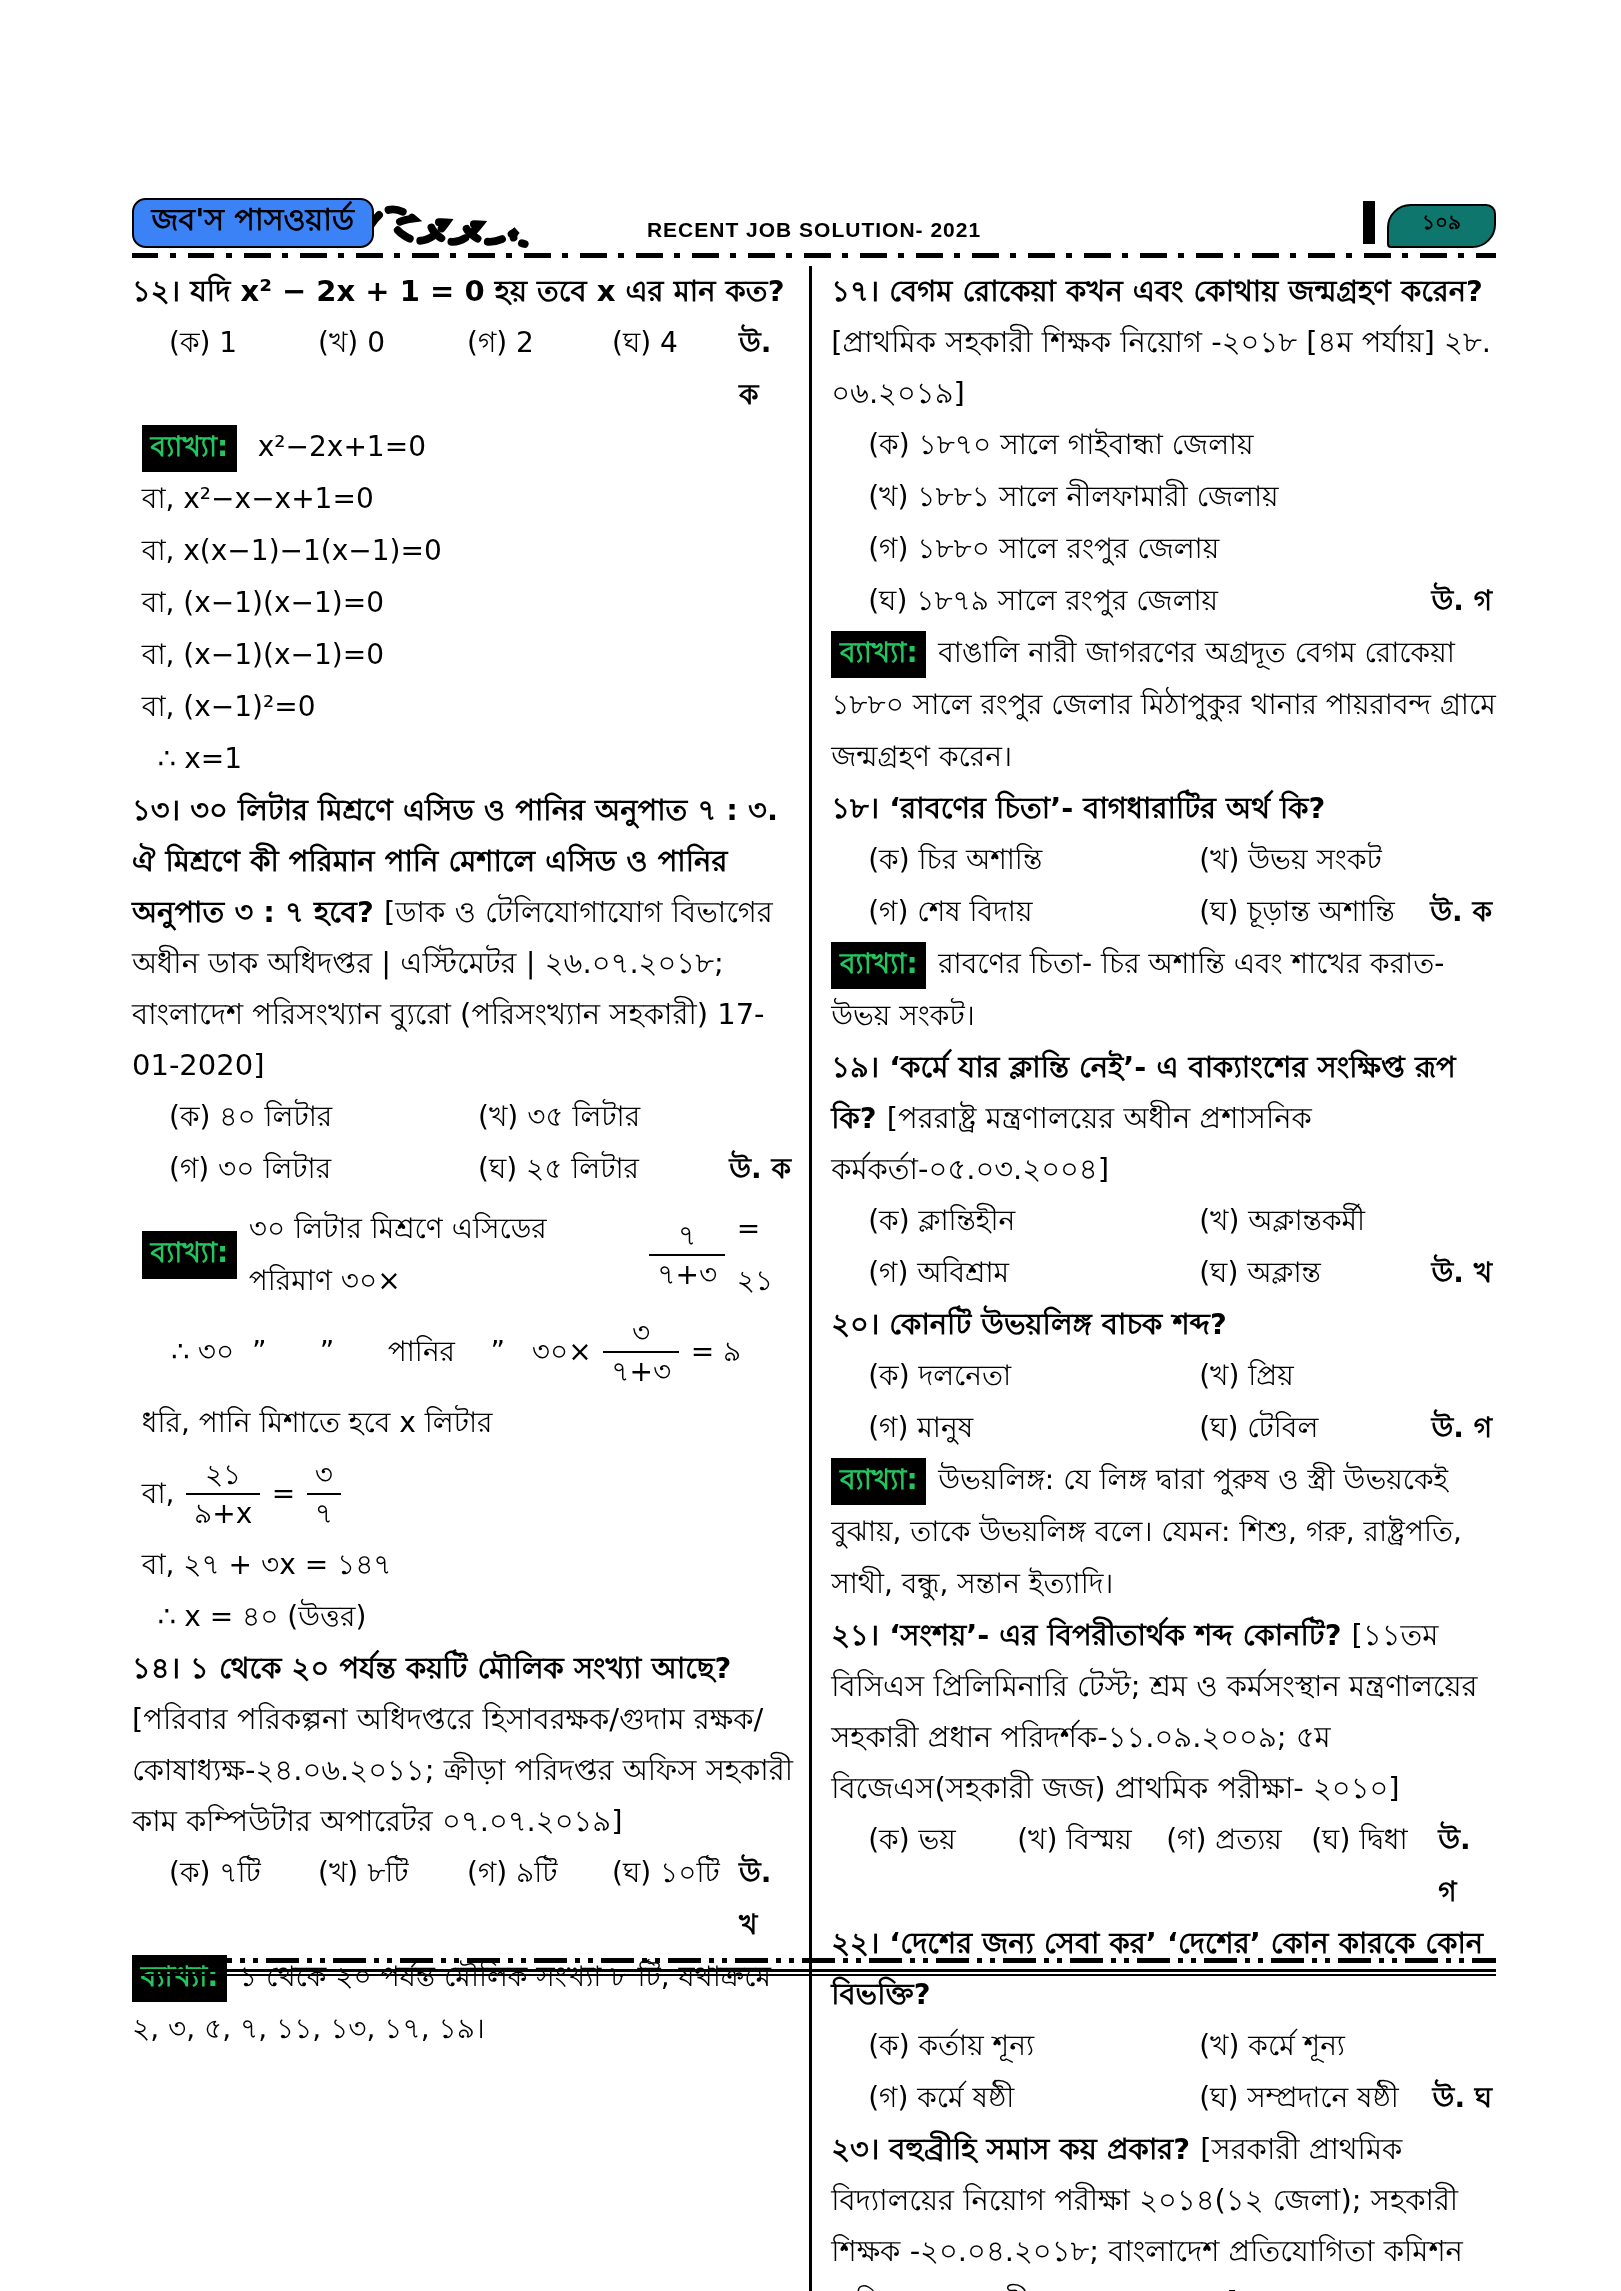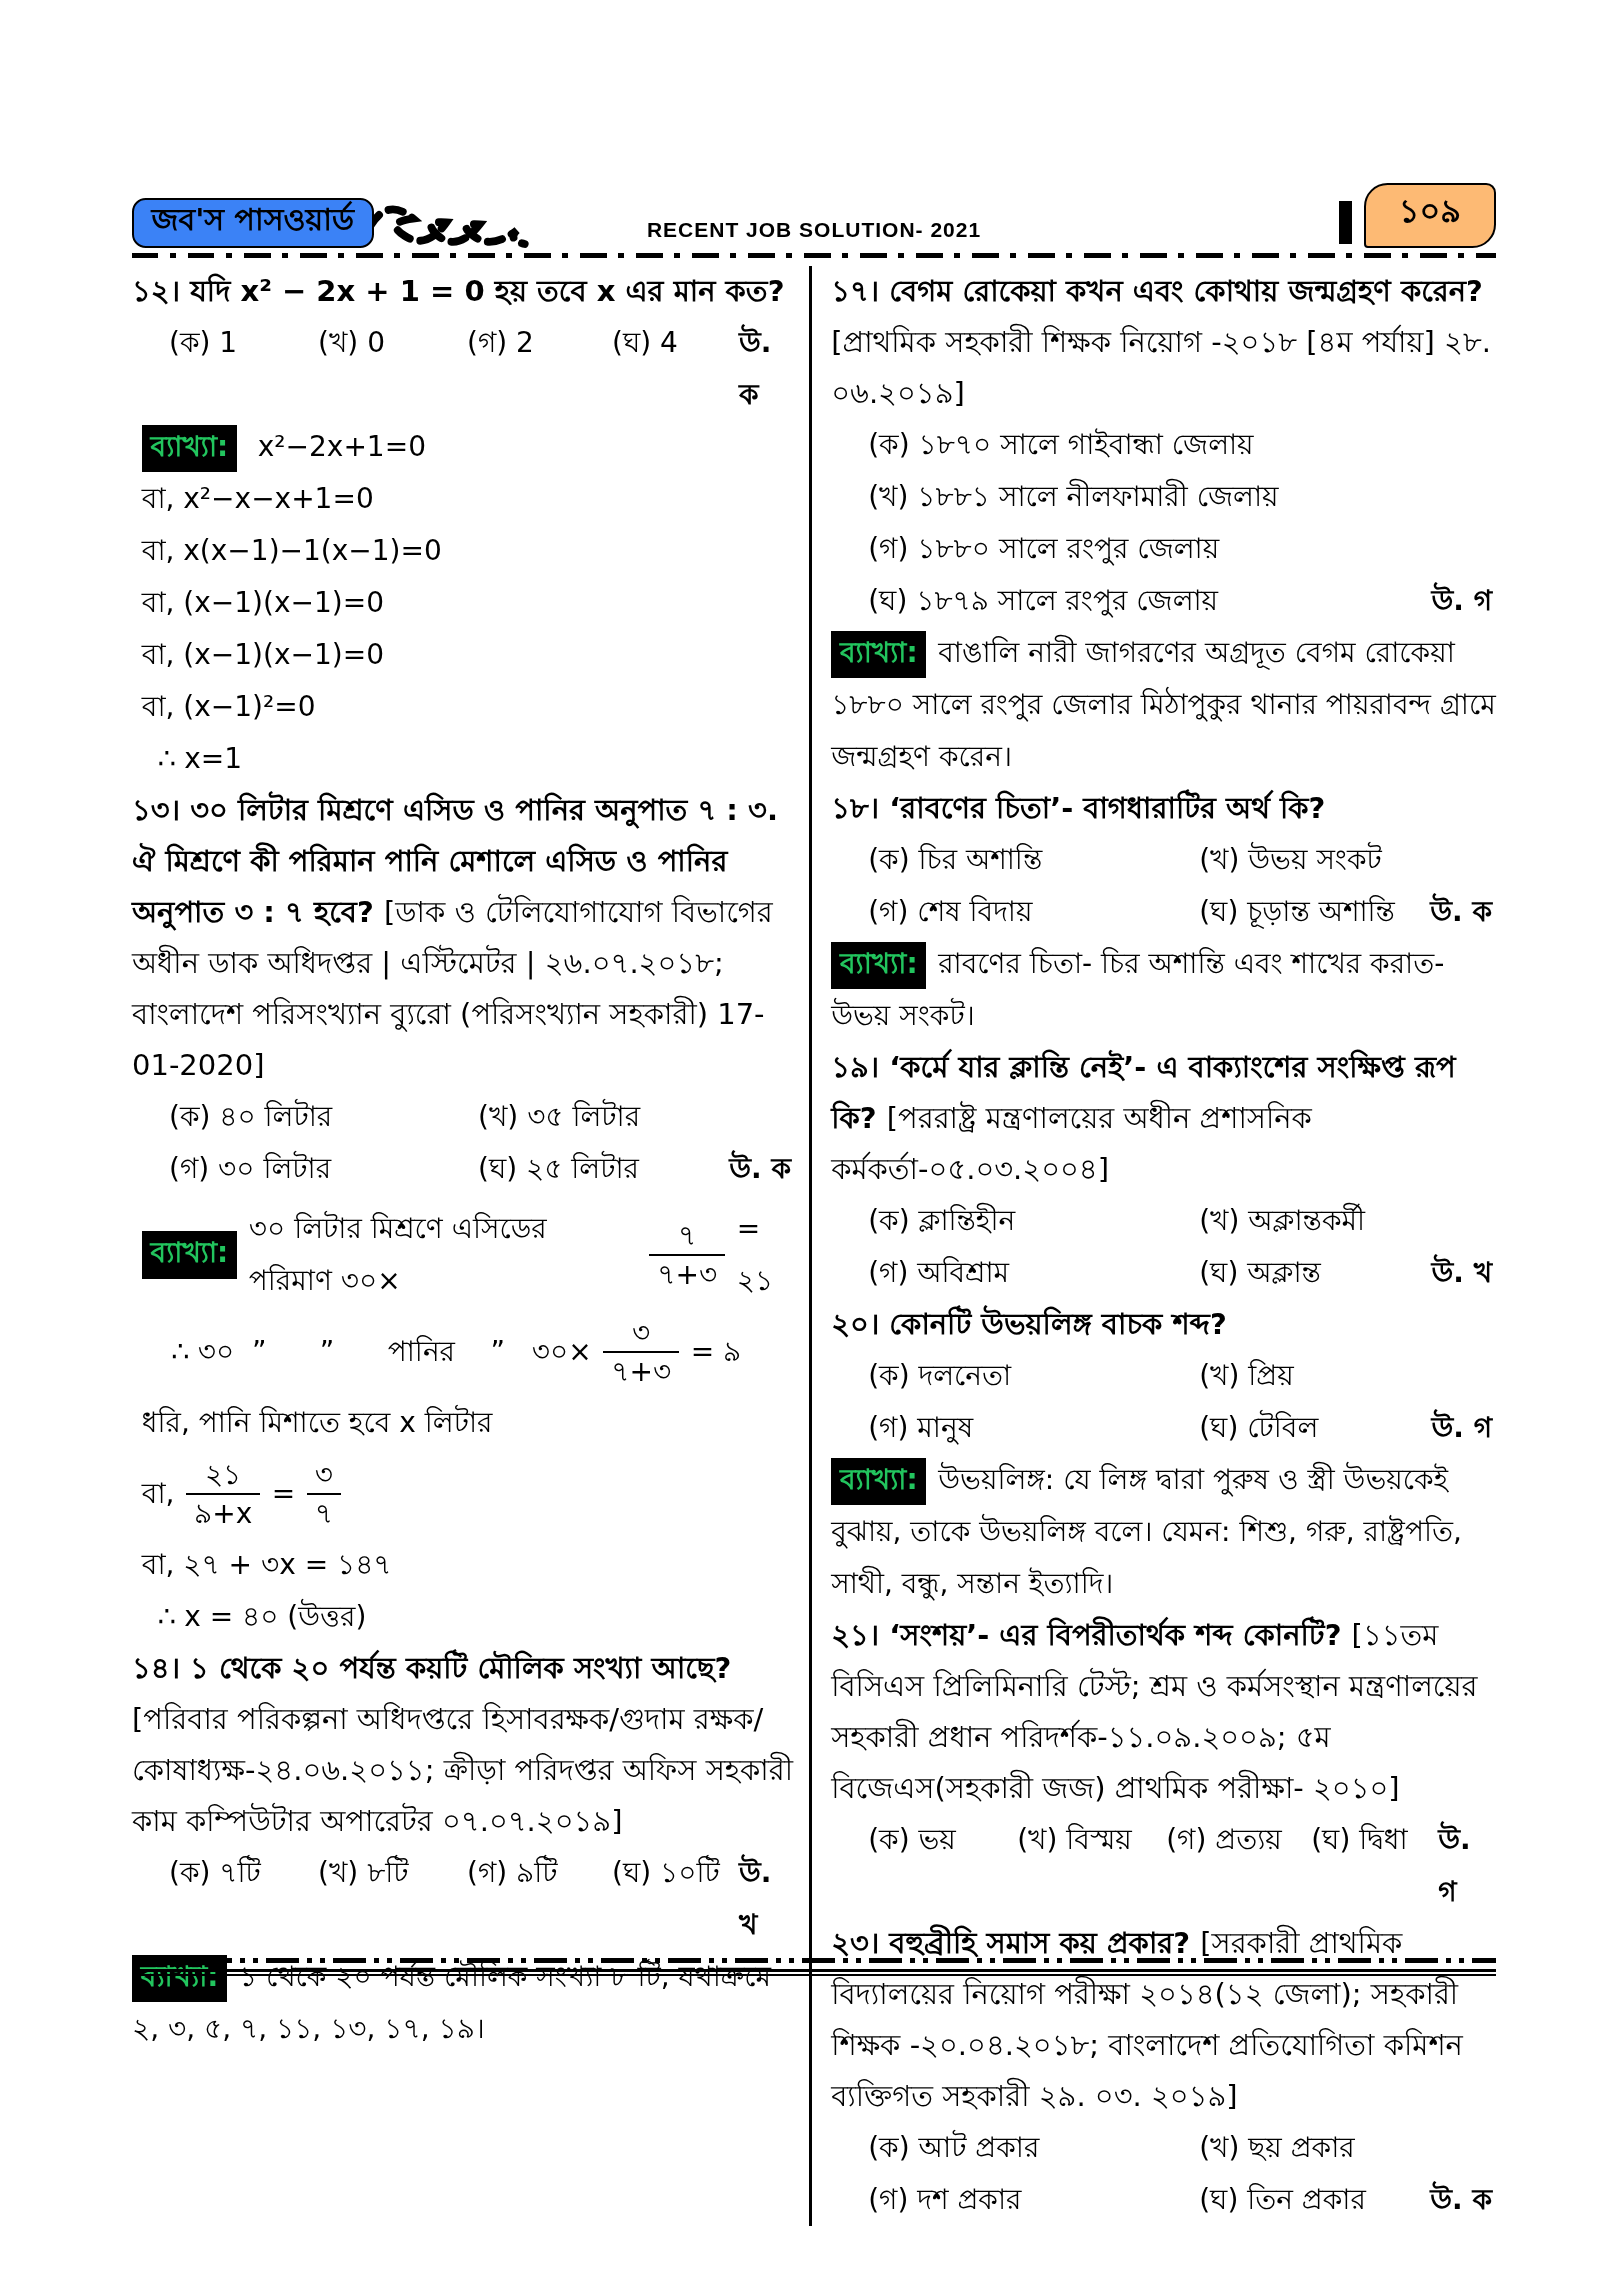--- a/index.html
+++ b/index.html
@@ -8,21 +8,21 @@
   .sheet{position:absolute;left:132px;top:189px;width:1364px;}
 
   
   .hdr{position:relative;height:59px;display:flex;align-items:flex-end;}
   .brand-box{border:2.9px solid #000;border-radius:13.7px;padding:2px 17.6px 7.8px;font-weight:bold;font-size:30px;line-height:1.2;background:#3b82f6;z-index:2;}
   .scribble{margin-left:-9.8px;margin-bottom:-5.9px;z-index:1;}
   .hdr-title{position:absolute;left:0;right:0;bottom:5.9px;text-align:center;
              font-family:Liberation Sans, sans-serif;font-weight:bold;font-size:21px;letter-spacing:1px;}
   .pageno-wrap{margin-left:auto;display:flex;align-items:flex-end;gap:11.8px;z-index:2;}
   .pageno-bar{width:12.7px;height:43px;background:#000;margin-bottom:3.9px;}
-  .pageno-box{border:2.9px solid #000;border-radius:23.5px 9.8px 23.5px 3.9px;padding:1px 33px 5.9px;font-size:32px;font-weight:bold;background:#fdba74;}
+  .pageno-box{border:2.9px solid #000;border-radius:23.5px 9.8px 23.5px 3.9px;padding:1px 33px 5.9px;font-size:20px;font-weight:bold;background:#0f766e;}
   .dashline{height:4.9px;margin-top:4.9px;
      background:repeating-linear-gradient(90deg,#000 0 26.5px,transparent 26.5px 38px,#000 38px 44px,transparent 44px 56px);}
 
   
   .columns{display:flex;margin-top:7.8px;min-height:1701px;align-items:stretch;}
   .col{font-size:28px;line-height:52px;}
   .col-left{width:663px;padding-right:13.7px;}
   .vdiv{width:2.9px;background:#000;}
   .col-right{flex:1;padding-left:19.6px;}
 
@@ -255,20 +255,32 @@
           </div>
           <div class="optrow four">
             <span class="c c1">(ক) ভয়</span>
             <span class="c c2">(খ) বিস্ময়</span>
             <span class="c c3">(গ) প্রত্যয়</span>
             <span class="c c4">(ঘ) দ্বিধা</span>
             <span class="ans">উ. গ</span>
           </div>
         </section>
 
+        <section>
+          <div class="qtitle">২২। ‘দেশের জন্য সেবা কর’ ‘দেশের’ কোন কারকে কোন বিভক্তি?</div>
+          <div class="optrow two">
+            <span class="c c1">(ক) কর্তায় শূন্য</span>
+            <span class="c">(খ) কর্মে শূন্য</span>
+          </div>
+          <div class="optrow two">
+            <span class="c c1">(গ) কর্মে ষষ্ঠী</span>
+            <span class="c">(ঘ) সম্প্রদানে ষষ্ঠী</span>
+            <span class="ans">উ. ঘ</span>
+          </div>
+        </section>
 
         <section>
           <div class="qtitle">
             <span>২৩। বহুব্রীহি সমাস কয় প্রকার?</span>
             <span class="qsrc">[সরকারী প্রাথমিক বিদ্যালয়ের নিয়োগ পরীক্ষা ২০১৪(১২ জেলা); সহকারী শিক্ষক -২০.০৪.২০১৮; বাংলাদেশ প্রতিযোগিতা কমিশন ব্যক্তিগত সহকারী ২৯. ০৩. ২০১৯]</span>
           </div>
           <div class="optrow two">
             <span class="c c1">(ক) আট প্রকার</span>
             <span class="c">(খ) ছয় প্রকার</span>
           </div>

